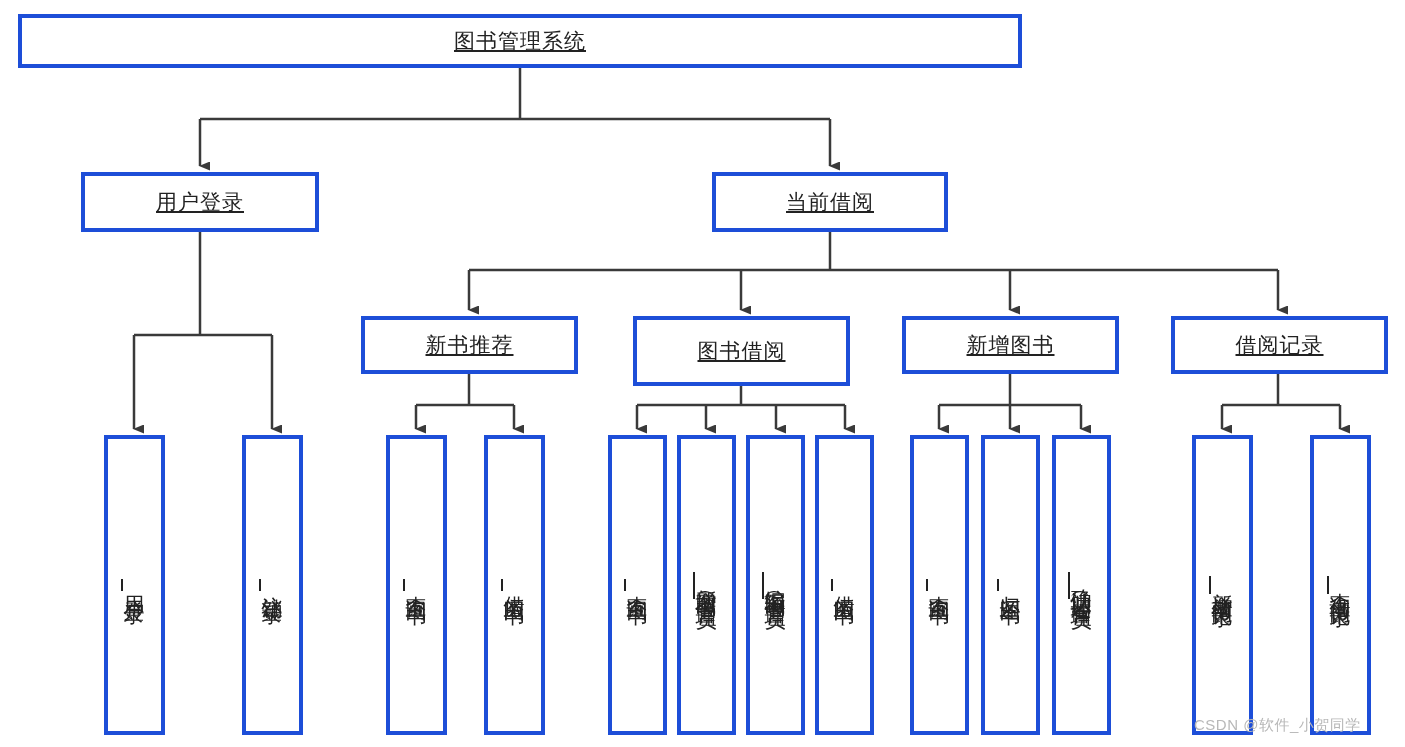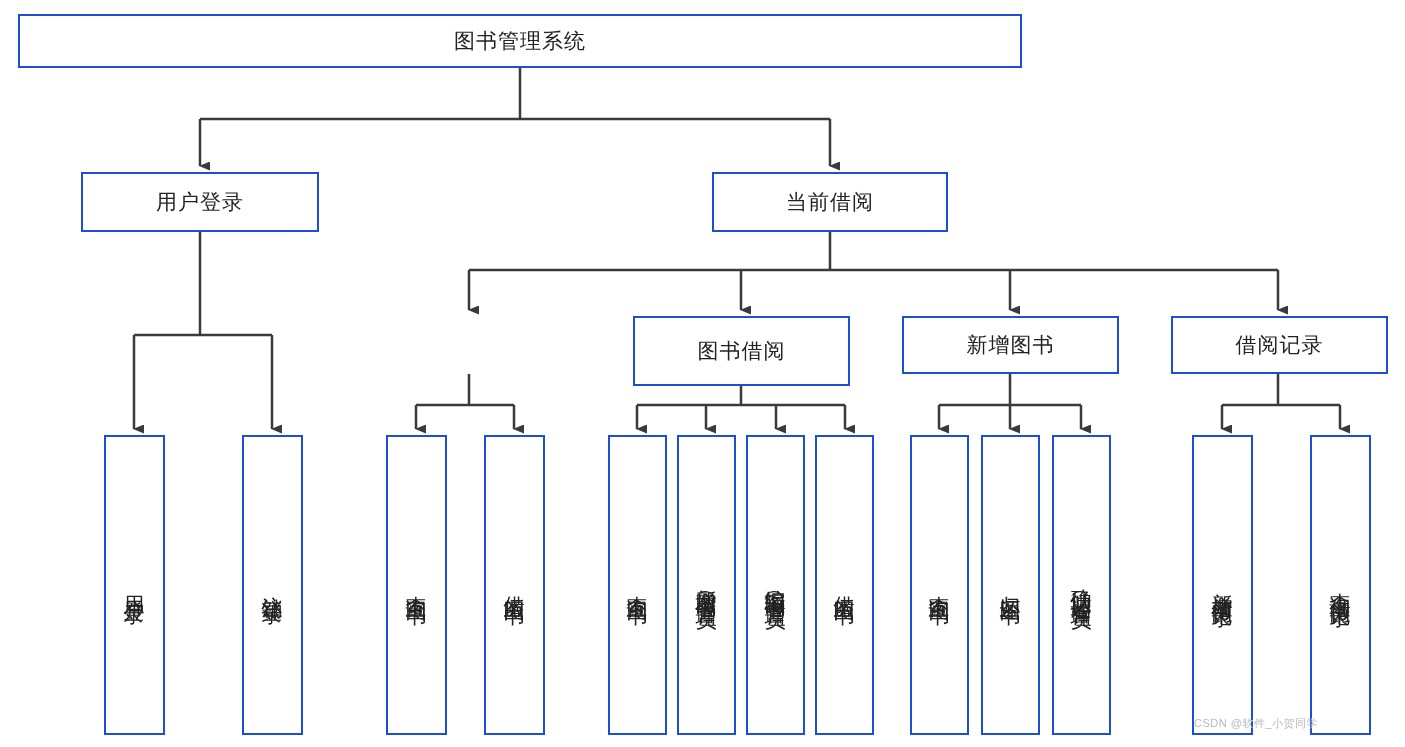--- a/index.html
+++ b/index.html
@@ -23,25 +23,26 @@
     left: 0;
     top: 0;
     width: 1405px;
     height: 747px;
     pointer-events: none;
   }
   .node {
     position: absolute;
     box-sizing: border-box;
     background: #ffffff;
-    border: 2px solid #1d4ed8;
+    border: 4px solid #1d4ed8;
     display: flex;
     align-items: center;
     justify-content: center;
     color: #222222;
+    text-decoration: underline;
   }
   .node .label {
     display: block;
     text-align: center;
     line-height: 1.15;
     white-space: nowrap;
   }
   
   .node.horiz .label {
     writing-mode: horizontal-tb;
@@ -55,21 +56,21 @@
   }
   .node.vert .label {
     writing-mode: vertical-rl;
     text-orientation: upright;
     font-size: 21px;
     letter-spacing: 3px;
     line-height: 1;
   }
   .watermark {
     position: absolute;
-    font-size: 11px;
+    font-size: 15px;
     color: #b8b8b8;
     white-space: nowrap;
     letter-spacing: 0.5px;
   }
 </style>
 </head>
 <body>
 
 <div id="canvas">
 
@@ -130,20 +131,23 @@
     <span class="label">图书管理系统</span>
   </div>
 
   <div class="node horiz" style="left:81px; top:172px; width:238px; height:60px;">
     <span class="label">用户登录</span>
   </div>
   <div class="node horiz" style="left:712px; top:172px; width:236px; height:60px;">
     <span class="label">当前借阅</span>
   </div>
 
+  <div class="node horiz" style="left:361px; top:316px; width:217px; height:58px;">
+    <span class="label">新书推荐</span>
+  </div>
   <div class="node horiz" style="left:633px; top:316px; width:217px; height:70px;">
     <span class="label">图书借阅</span>
   </div>
   <div class="node horiz" style="left:902px; top:316px; width:217px; height:58px;">
     <span class="label">新增图书</span>
   </div>
   <div class="node horiz" style="left:1171px; top:316px; width:217px; height:58px;">
     <span class="label">借阅记录</span>
   </div>
 

